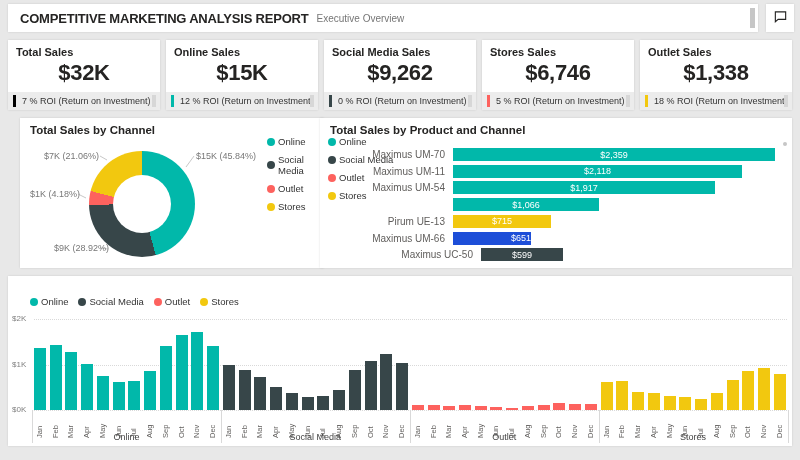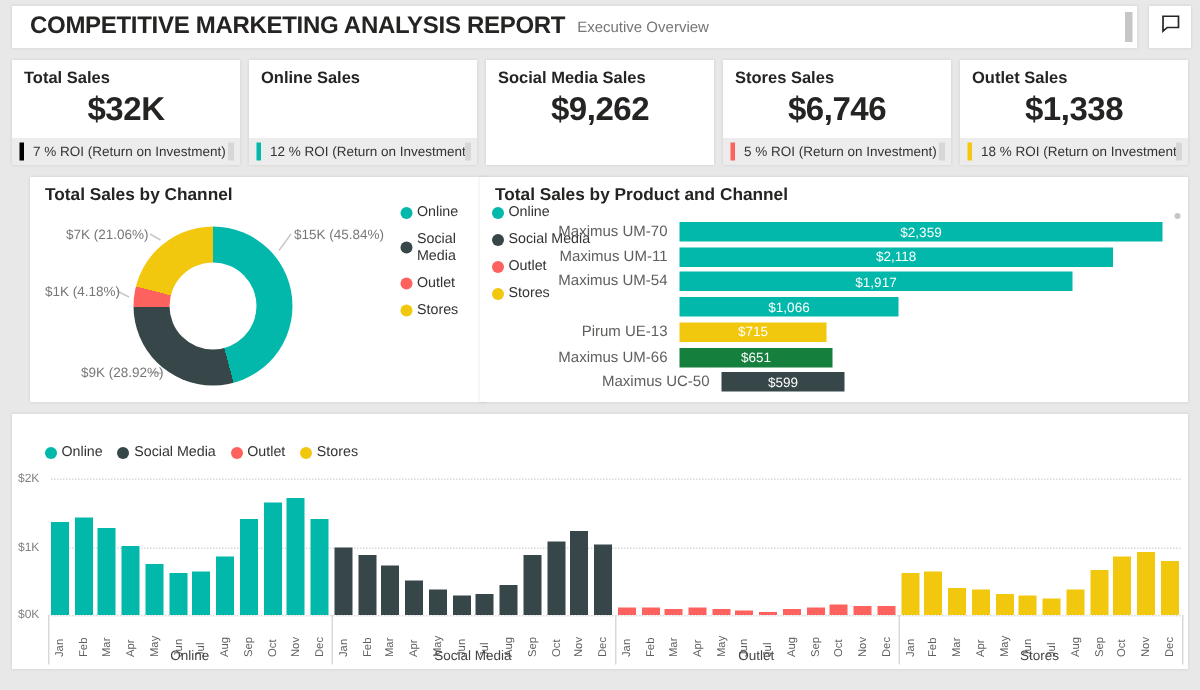--- a/index.html
+++ b/index.html
@@ -8,21 +8,21 @@
     background:#e8e8e8;
     font-family:"Liberation Sans", sans-serif;
     color:#252423;
     overflow:hidden;
   }
   .page { position:relative; width:800px; height:460px; }
   .card { position:absolute; background:#fff; box-shadow:0 0 2px rgba(0,0,0,0.12); }
 
   
   .topbar { left:8px; top:4px; width:750px; height:28px; display:flex; align-items:center; }
-  .topbar .title { font-size:16px; font-weight:bold; letter-spacing:-0.2px; padding-left:12px; white-space:nowrap; }
+  .topbar .title { font-size:13px; font-weight:bold; letter-spacing:-0.2px; padding-left:12px; white-space:nowrap; }
   .topbar .subtitle { font-size:10px; color:#767676; margin-left:8px; white-space:nowrap; }
   .topbar-scroll { position:absolute; right:3px; top:4px; width:5px; height:20px; background:#c6c6c6; }
   .comment-btn { left:766px; top:4px; width:28px; height:28px; display:flex; align-items:center; justify-content:center; cursor:pointer; }
 
   
   .kpi-row { position:absolute; left:8px; top:40px; width:784px; display:flex; gap:6px; }
   .kpi-card { position:relative; flex:1; height:70px; background:#fff; box-shadow:0 0 2px rgba(0,0,0,0.12); }
   .kpi-title { font-size:11px; font-weight:bold; padding:6px 0 0 8px; }
   .kpi-value { font-size:22px; font-weight:bold; text-align:center; margin-top:2px; letter-spacing:-0.3px; }
   .kpi-footer { position:absolute; left:0; bottom:0; width:100%; height:18px; background:#ececec; display:flex; align-items:center; font-size:9px; color:#333; }
@@ -84,29 +84,35 @@
         <div class="kpi-title">Total Sales</div>
         <div class="kpi-value">$32K</div>
         <div class="kpi-footer">
           <span class="kpi-marker" style="background: rgb(0, 0, 0);"></span>
           <span>7 % ROI (Return on Investment)</span>
           <span class="kpi-footer-scroll"></span>
         </div>
       </div>
       <div class="kpi-card">
         <div class="kpi-title">Online Sales</div>
+        <div class="kpi-value">$15K</div>
         <div class="kpi-footer">
           <span class="kpi-marker" style="background: rgb(1, 184, 170);"></span>
           <span>12 % ROI (Return on Investment)</span>
           <span class="kpi-footer-scroll"></span>
         </div>
       </div>
       <div class="kpi-card">
         <div class="kpi-title">Social Media Sales</div>
         <div class="kpi-value">$9,262</div>
+        <div class="kpi-footer">
+          <span class="kpi-marker" style="background: rgb(55, 70, 73);"></span>
+          <span>0 % ROI (Return on Investment)</span>
+          <span class="kpi-footer-scroll"></span>
+        </div>
       </div>
       <div class="kpi-card">
         <div class="kpi-title">Stores Sales</div>
         <div class="kpi-value">$6,746</div>
         <div class="kpi-footer">
           <span class="kpi-marker" style="background: rgb(253, 98, 94);"></span>
           <span>5 % ROI (Return on Investment)</span>
           <span class="kpi-footer-scroll"></span>
         </div>
       </div>
@@ -203,21 +209,21 @@
           </div>
         </div>
         <div class="product-row" style="top: 96.8px;">
           <div class="product-cat">Pirum UE-13</div>
           <div class="product-bar" style="width: 98px; background: rgb(242, 200, 15);">
             <span class="product-val">$715</span>
           </div>
         </div>
         <div class="product-row" style="top: 113.5px;">
           <div class="product-cat">Maximus UM-66</div>
-          <div class="product-bar" style="width: 102px; background: #15803d;">
+          <div class="product-bar" style="width: 78px; background: #1d4ed8; justify-content: flex-end;">
             <span class="product-val">$651</span>
           </div>
         </div>
         <div class="product-row" style="top: 130.2px; margin-left: 28px;">
           <div class="product-cat">Maximus UC-50</div>
           <div class="product-bar" style="width: 82px; background: rgb(55, 70, 73);">
             <span class="product-val">$599</span>
           </div>
         </div>
       </div>

